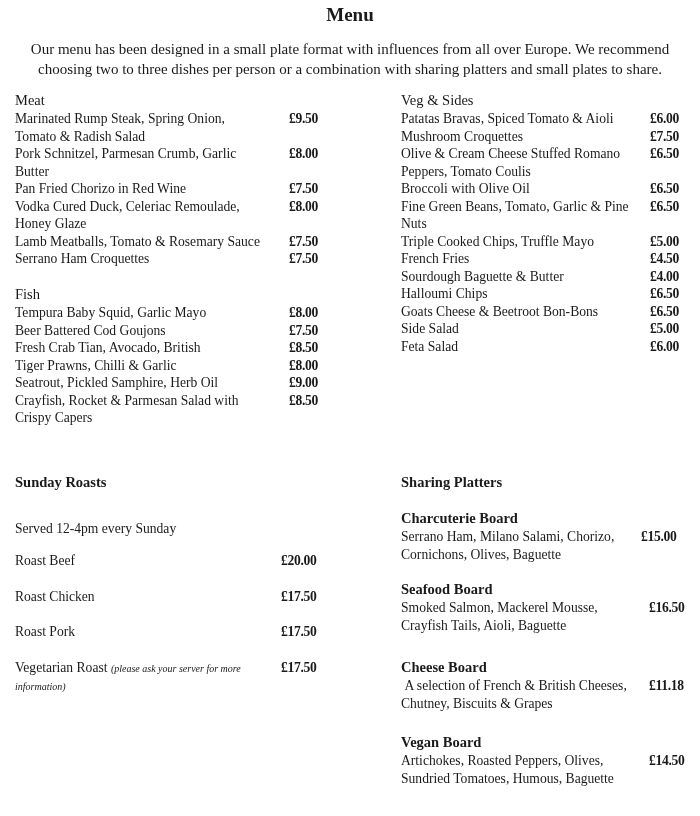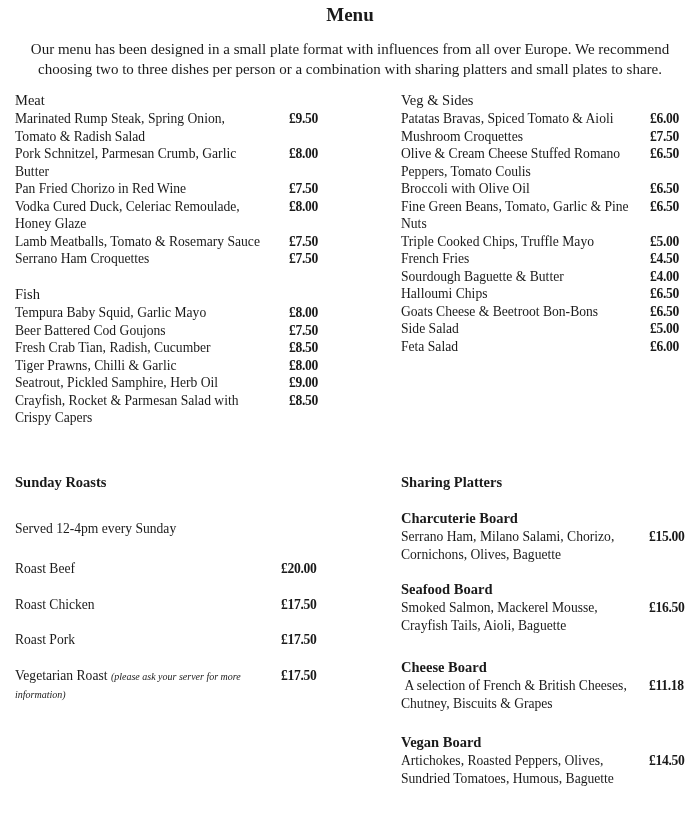--- a/index.html
+++ b/index.html
@@ -71,21 +71,21 @@
   <div class="sec-head">Fish</div>
   <div class="row" style="width:260px">
       <span class="name">Tempura Baby Squid, Garlic Mayo</span>
       <span class="price" style="left:274px">£8.00</span>
     </div>
   <div class="row" style="width:260px">
       <span class="name">Beer Battered Cod Goujons</span>
       <span class="price" style="left:274px">£7.50</span>
     </div>
   <div class="row" style="width:260px">
-      <span class="name">Fresh Crab Tian, Radish, Cucumber</span>
+      <span class="name">Fresh Crab Tian, Avocado, British</span>
       <span class="price" style="left:274px">£8.50</span>
     </div>
   <div class="row" style="width:260px">
       <span class="name">Tiger Prawns, Chilli &amp; Garlic</span>
       <span class="price" style="left:274px">£8.00</span>
     </div>
   <div class="row" style="width:260px">
       <span class="name">Seatrout, Pickled Samphire, Herb Oil</span>
       <span class="price" style="left:274px">£9.00</span>
     </div>
@@ -143,21 +143,21 @@
     </div>
   <div class="row" style="width:240px">
       <span class="name">Feta Salad</span>
       <span class="price" style="left:249px">£6.00</span>
     </div>
 </div>
 
 <div class="col" style="left:15px; top:472px; width:310px;">
   <div class="sec-head bold">Sunday Roasts</div>
   <div class="sub">Served 12-4pm every Sunday</div>
-  <div class="row" style="margin-top:22px; width:260px">
+  <div class="row" style="margin-top:14px; width:260px">
       <span class="name">Roast Beef</span>
       <span class="price" style="left:266px">£20.00</span>
     </div>
   <div class="row" style="margin-top:18px; width:260px">
       <span class="name">Roast Chicken</span>
       <span class="price" style="left:266px">£17.50</span>
     </div>
   <div class="row" style="margin-top:18px; width:260px">
       <span class="name">Roast Pork</span>
       <span class="price" style="left:266px">£17.50</span>
@@ -168,21 +168,21 @@
   </div>
 </div>
 
 <div class="col" style="left:401px; top:472px; width:295px;">
   <div class="sec-head bold">Sharing Platters</div>
 
   <div style="margin-top:17px">
     <div class="board-head">Charcuterie Board</div>
     <div class="row" style="width:230px; line-height:18px">
         <span class="name">Serrano Ham, Milano Salami, Chorizo, Cornichons, Olives, Baguette</span>
-        <span class="price" style="left:248px">£15.00</span>
+        <span class="price" style="left:240px">£15.00</span>
       </div>
   </div>
 
   <div style="margin-top:16px">
     <div class="board-head">Seafood Board</div>
     <div class="row" style="width:215px; line-height:18px">
         <span class="name">Smoked Salmon, Mackerel Mousse, Crayfish Tails, Aioli, Baguette</span>
         <span class="price" style="left:248px">£16.50</span>
       </div>
   </div>

